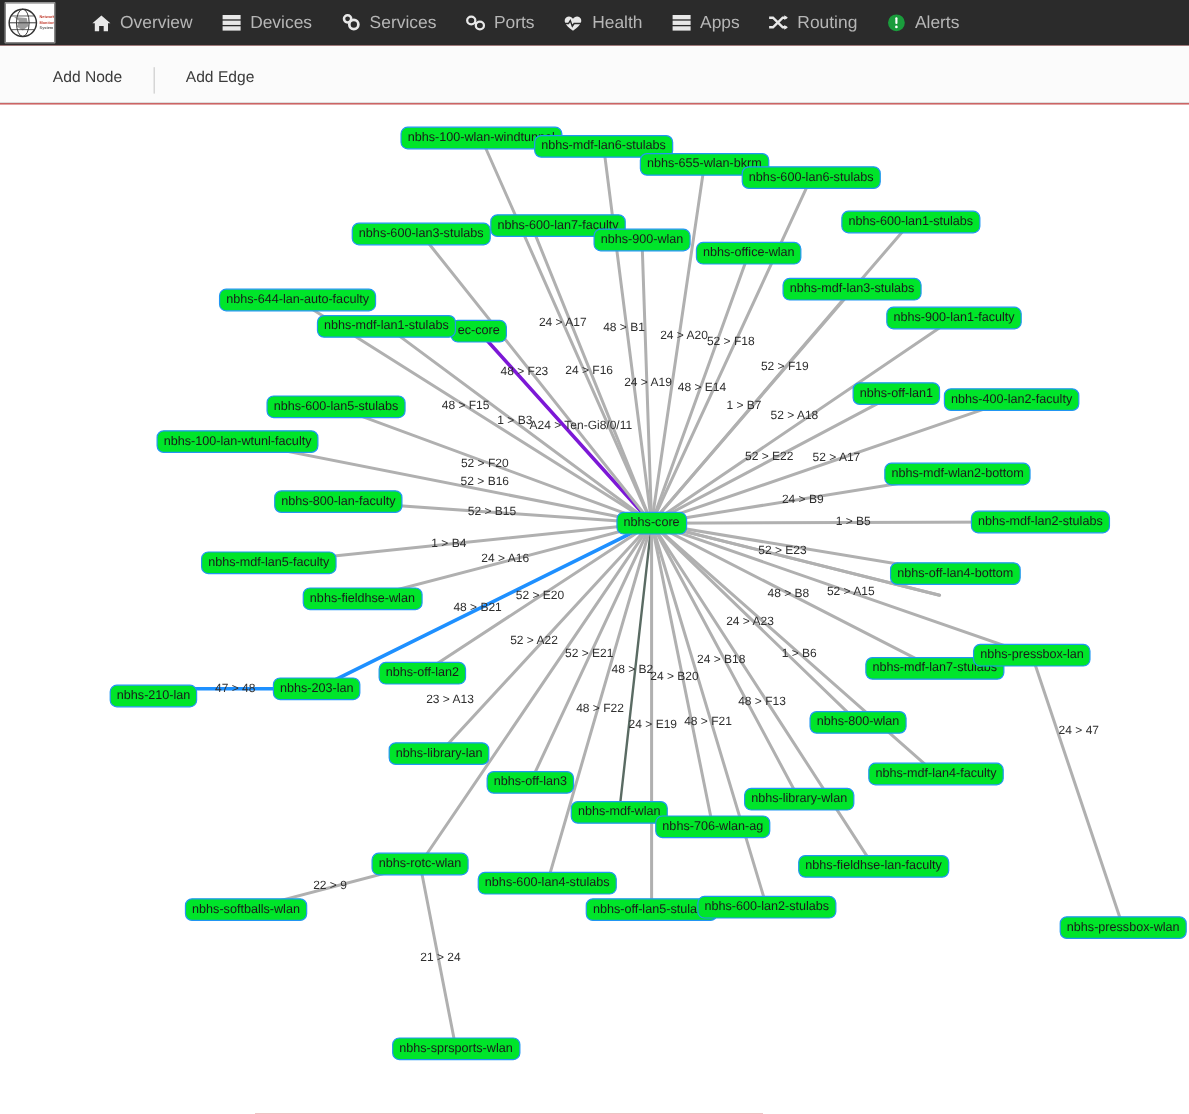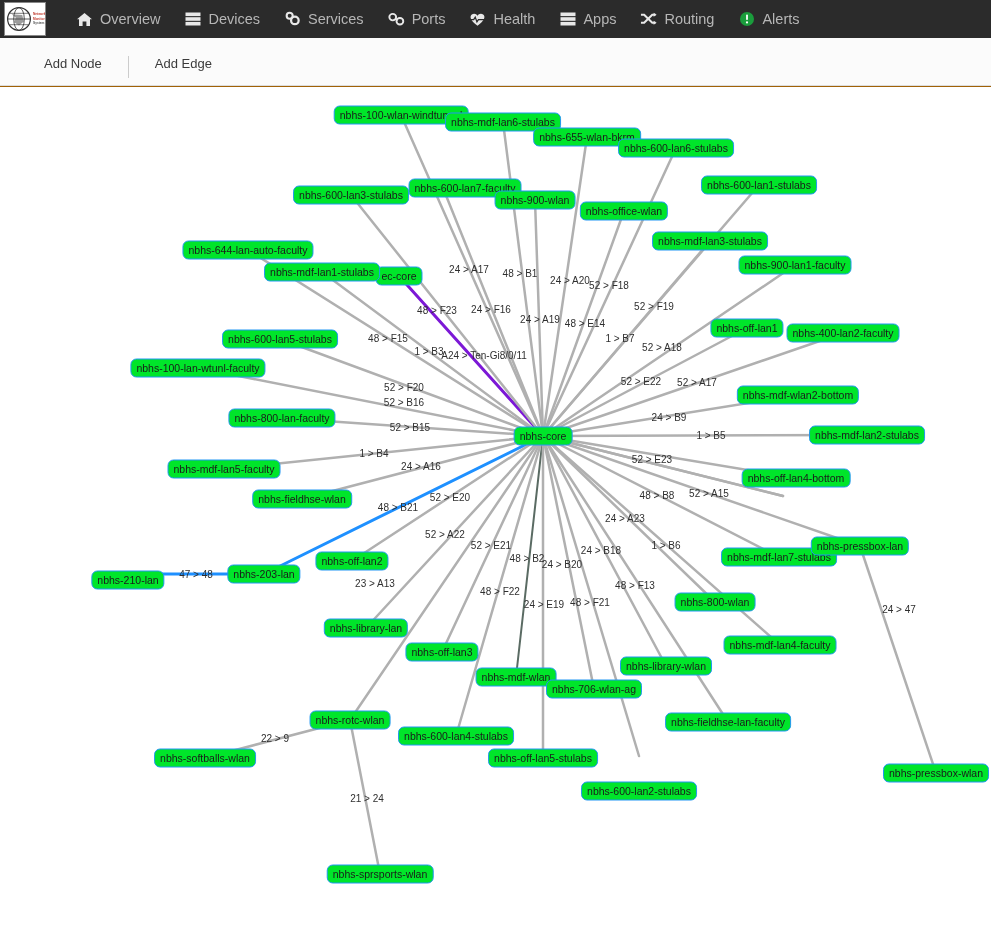--- a/index.html
+++ b/index.html
@@ -6,21 +6,21 @@
     margin: 0;
     padding: 0;
     background: #ffffff;
     font-family: "Liberation Sans", sans-serif;
   }
   #app {
     position: relative;
     width: 991px;
     height: 928px;
     overflow: hidden;
-    background: #a16207;
+    background: #b91c1c;
   }
 
   
   #navbar {
     position: absolute;
     left: 0; top: 0;
     width: 991px;
     height: 38px;
     background: #2b2b2b;
     display: flex;
@@ -345,21 +345,21 @@
         <div class="node" style="left: 366px; top: 541px;">nbhs-library-lan</div>
         <div class="node" style="left: 442px; top: 565px;">nbhs-off-lan3</div>
         <div class="node" style="left: 516px; top: 590px;">nbhs-mdf-wlan</div>
         <div class="node" style="left: 594px; top: 602px;">nbhs-706-wlan-ag</div>
         <div class="node" style="left: 666px; top: 579px;">nbhs-library-wlan</div>
         <div class="node" style="left: 728px; top: 635px;">nbhs-fieldhse-lan-faculty</div>
         <div class="node" style="left: 350px; top: 633px;">nbhs-rotc-wlan</div>
         <div class="node" style="left: 205px; top: 671px;">nbhs-softballs-wlan</div>
         <div class="node" style="left: 456px; top: 649px;">nbhs-600-lan4-stulabs</div>
         <div class="node" style="left: 543px; top: 671px;">nbhs-off-lan5-stulabs</div>
-        <div class="node" style="left: 639px; top: 704px;">nbhs-600-lan2-stulabs</div>
+        <div class="node" style="left: 639px; top: 669px;">nbhs-600-lan2-stulabs</div>
         <div class="node" style="left: 380px; top: 787px;">nbhs-sprsports-wlan</div>
         <div class="node" style="left: 715px; top: 515px;">nbhs-800-wlan</div>
         <div class="node" style="left: 780px; top: 558px;">nbhs-mdf-lan4-faculty</div>
         <div class="node" style="left: 779px; top: 470px;">nbhs-mdf-lan7-stulabs</div>
         <div class="node" style="left: 860px; top: 459px;">nbhs-pressbox-lan</div>
         <div class="node" style="left: 936px; top: 686px;">nbhs-pressbox-wlan</div>
         <div class="node" style="left: 796px; top: 391px;">nbhs-off-lan4-bottom</div>
         <div class="node" style="left: 867px; top: 348px;">nbhs-mdf-lan2-stulabs</div>
         <div class="node" style="left: 798px; top: 308px;">nbhs-mdf-wlan2-bottom</div>
         <div class="node" style="left: 843px; top: 246px;">nbhs-400-lan2-faculty</div>

